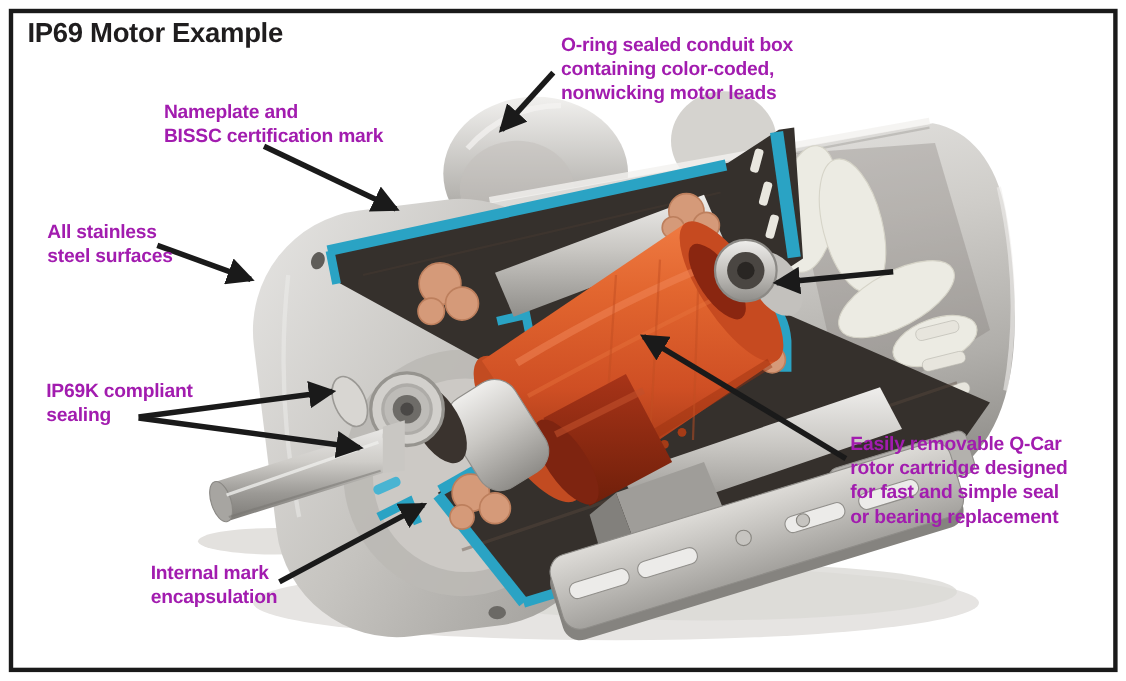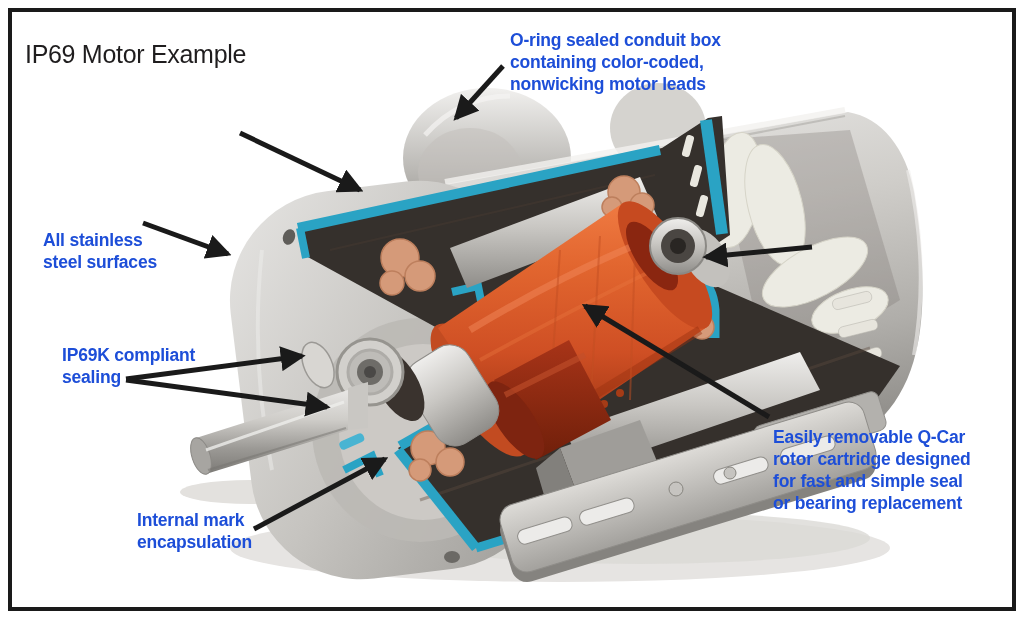--- a/index.html
+++ b/index.html
@@ -1,30 +1,30 @@
 <!DOCTYPE html>
 <html><head>
 <meta charset="utf-8">
 <style>
   html,body{margin:0;padding:0;background:#ffffff;}
   #stage{position:relative;width:1024px;height:619px;background:#ffffff;overflow:hidden;
          font-family:"Liberation Sans",sans-serif;}
   .frame{position:absolute;left:8px;top:8px;width:1008px;height:603px;
          border:4px solid #1a1a1a;box-sizing:border-box;background:#ffffff;}
   svg.art{position:absolute;left:0;top:0;width:1024px;height:619px;}
-  .title{position:absolute;left:25px;top:16px;font-size:25px;font-weight:normal;
-         color:#1f1d1e;letter-spacing:-0.3px;margin-top:24px;}
-  .lbl{position:absolute;font-size:17.5px;font-weight:bold;color:#1d4ed8;
+  .title{position:absolute;left:25px;top:16px;font-size:25px;font-weight:bold;
+         color:#1f1d1e;letter-spacing:-0.3px;}
+  .lbl{position:absolute;font-size:17.5px;font-weight:bold;color:#a21caf;
        line-height:22px;white-space:pre-line;letter-spacing:-0.2px;}
   #lbl-conduit{left:510px;top:29px;}
   #lbl-nameplate{left:149px;top:90px;}
-  #lbl-stainless{left:43px;top:199px;margin-top:30px;}
+  #lbl-stainless{left:43px;top:199px;}
   #lbl-shaftseal{left:814px;top:229px;}
-  #lbl-ip69k{left:42px;top:344px;margin-left:20px;}
-  #lbl-qcar{left:773px;top:426px;}
+  #lbl-ip69k{left:42px;top:344px;}
+  #lbl-qcar{left:773px;top:392px;}
   #lbl-epoxy{left:137px;top:509px;}
 </style>
 </head>
 <body>
 
 <div id="stage">
   <div class="frame"></div>
 
   <svg class="art" viewBox="0 0 1024 619">
     <defs>
@@ -232,20 +232,22 @@
       <line x1="769" y1="417" x2="585" y2="306" marker-end="url(#ah)"></line>
       <line x1="254" y1="529" x2="385" y2="459" marker-end="url(#ah)"></line>
     </g>
   </svg>
 
   <div class="title">IP69 Motor Example</div>
 
   <div class="lbl" id="lbl-conduit">O-ring sealed conduit box
 containing color-coded,
 nonwicking motor leads</div>
+  <div class="lbl" id="lbl-nameplate">Nameplate and
+BISSC certification mark</div>
   <div class="lbl" id="lbl-stainless">All stainless
 steel surfaces</div>
   <div class="lbl" id="lbl-ip69k">IP69K compliant
 sealing</div>
   <div class="lbl" id="lbl-qcar">Easily removable Q-Car
 rotor cartridge designed
 for fast and simple seal
 or bearing replacement</div>
   <div class="lbl" id="lbl-epoxy">Internal mark
 encapsulation</div>

